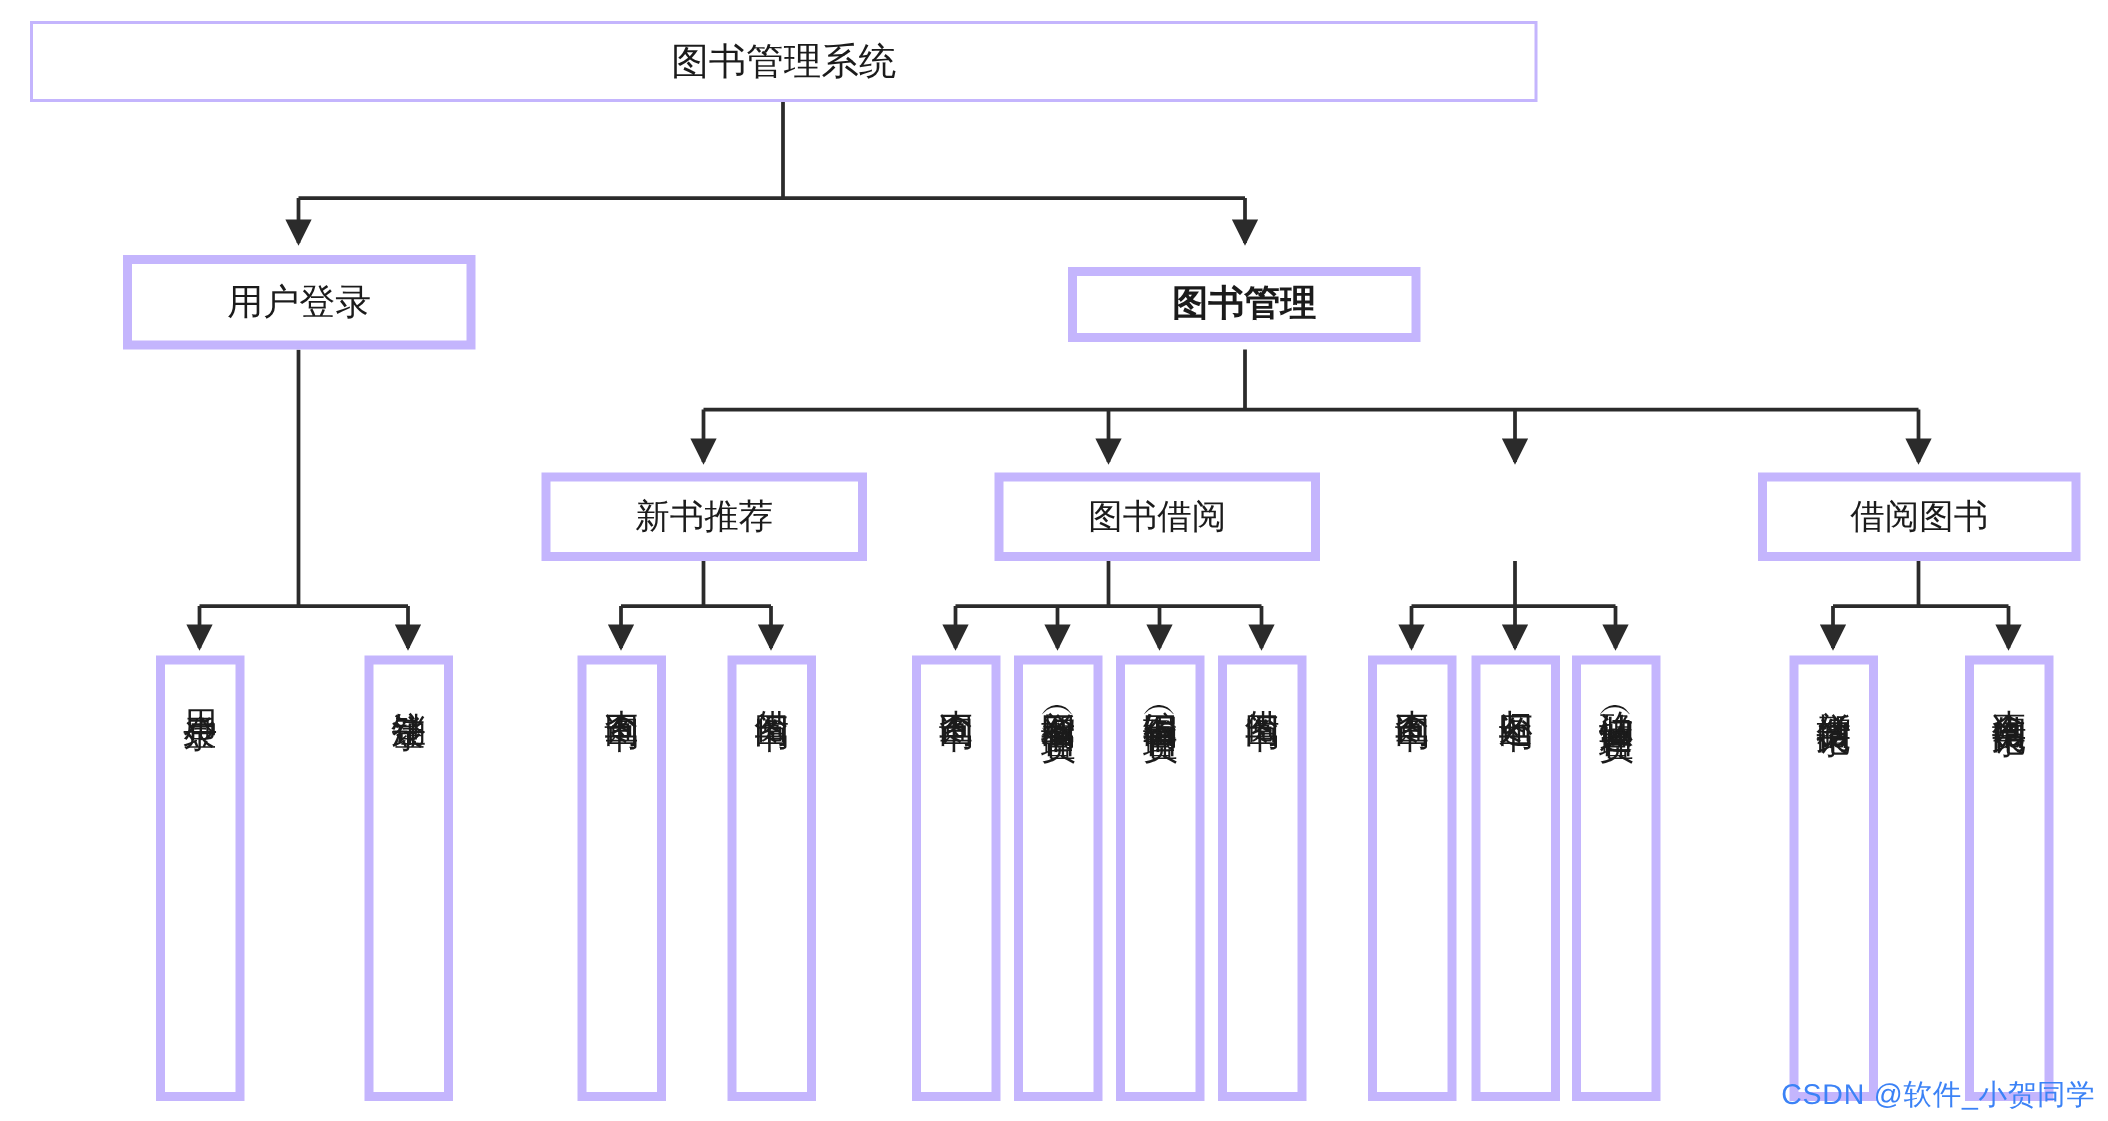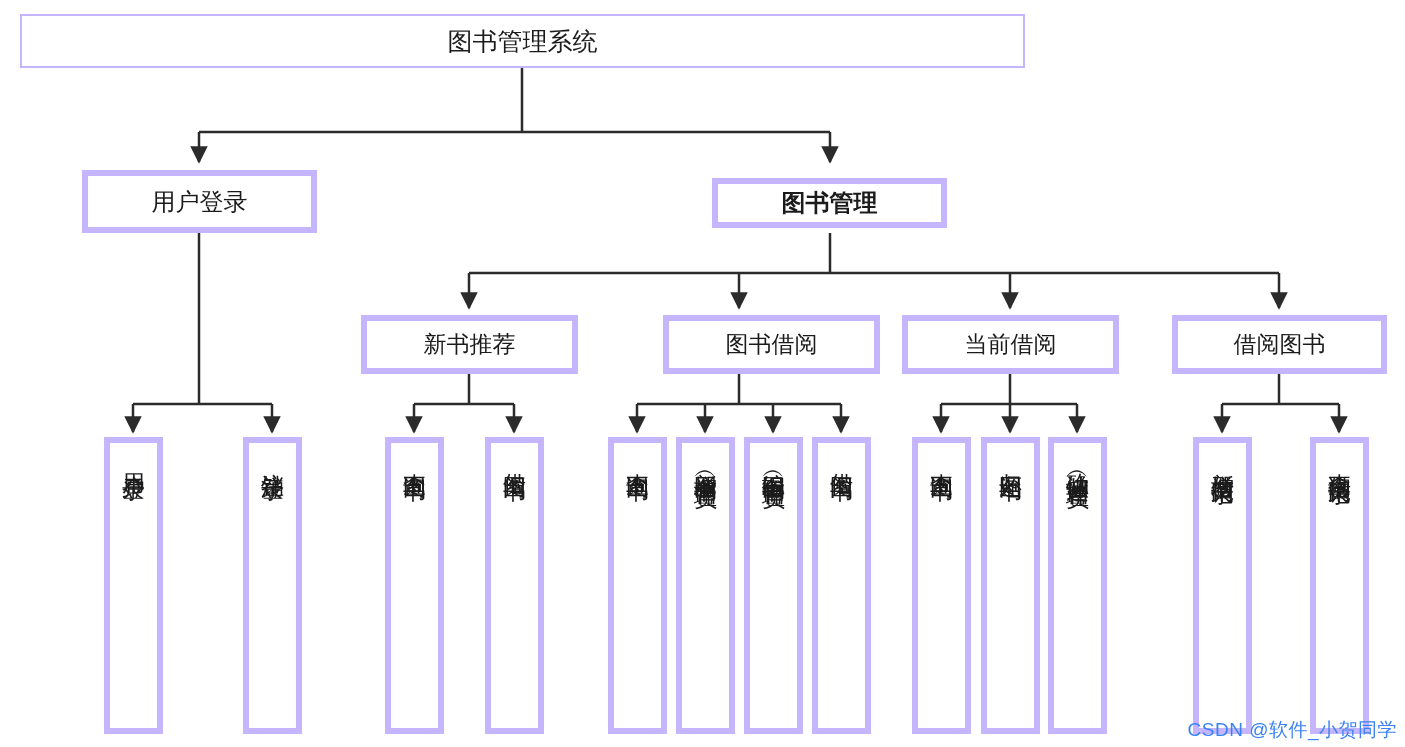--- a/index.html
+++ b/index.html
@@ -149,23 +149,20 @@
   </div>
 
   <div class="node lvl2" style="left:361px; top:315px; width:217px; height:59px;">
     <span class="label">新书推荐</span>
   </div>
 
   <div class="node lvl2" style="left:631px; top:315px; width:217px; height:59px;margin-left:32px;">
     <span class="label">图书借阅</span>
   </div>
 
-  <div class="node lvl2" style="left:902px; top:315px; width:217px; height:59px;">
-    <span class="label">当前借阅</span>
-  </div>
 
   <div class="node lvl2" style="left:1172px; top:315px; width:215px; height:59px;">
     <span class="label">借阅图书</span>
   </div>
 
   <div class="node leaf" style="left:104px; top:437px; width:59px; height:297px;">
     <span class="label">用户登录</span>
   </div>
   <div class="node leaf" style="left:243px; top:437px; width:59px; height:297px;">
     <span class="label">注销登录</span>

